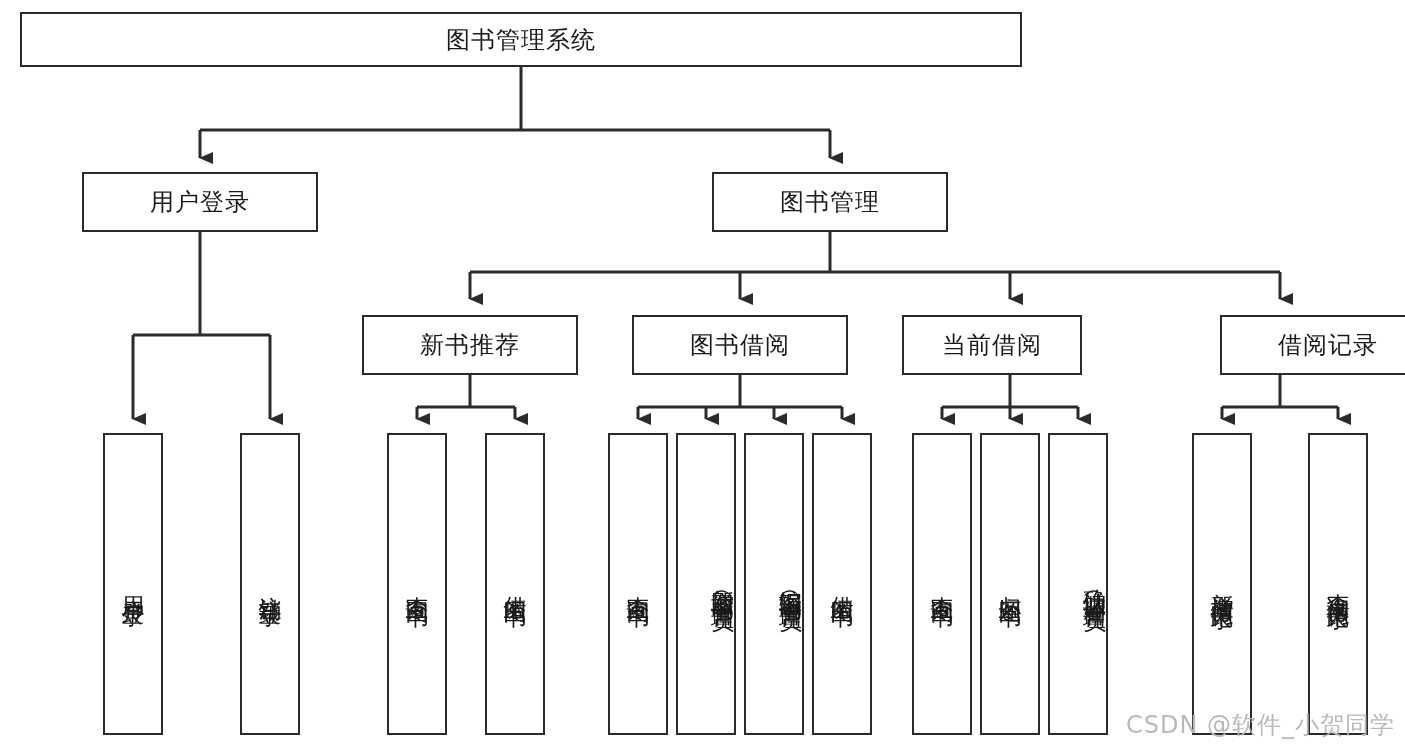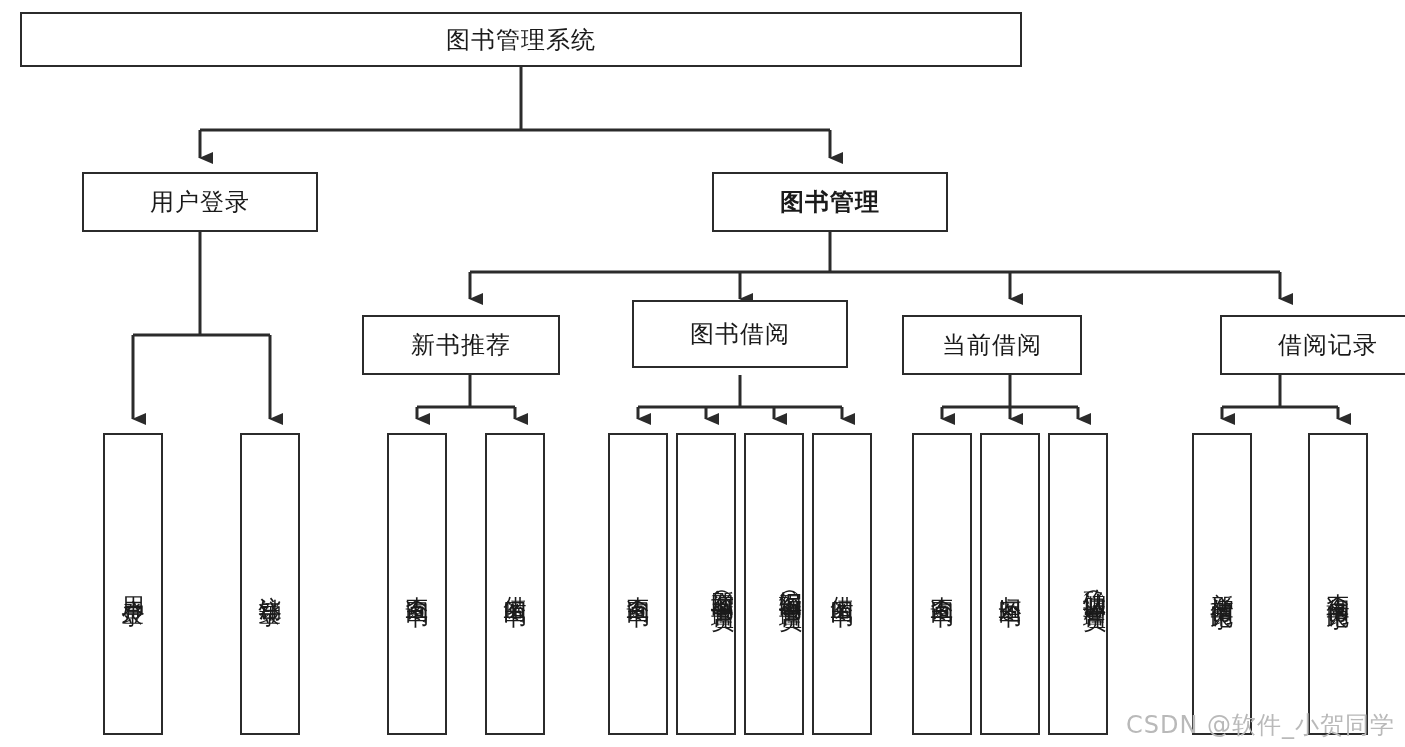--- a/index.html
+++ b/index.html
@@ -121,24 +121,24 @@
       <path d="M 1280 375 L 1280 407"></path>
       <path d="M 1222 407 L 1338 407"></path>
       <path d="M 1222 407 L 1222 419" marker-end="url(#arrow)"></path>
       <path d="M 1338 407 L 1338 419" marker-end="url(#arrow)"></path>
     </g>
   </svg>
 
   <div class="node horizontal" style="left:20px; top:12px; width:1002px; height:55px;">图书管理系统</div>
 
   <div class="node horizontal" style="left:82px; top:172px; width:236px; height:60px;">用户登录</div>
-  <div class="node horizontal" style="left:712px; top:172px; width:236px; height:60px;font-weight:bold;">图书管理</div>
+  <div class="node horizontal" style="left:712px; top:172px; width:236px; height:60px;">图书管理</div>
 
-  <div class="node horizontal" style="left:362px; top:315px; width:198px; height:60px;">新书推荐</div>
-  <div class="node horizontal" style="left:632px; top:300px; width:216px; height:68px;">图书借阅</div>
+  <div class="node horizontal" style="left:362px; top:315px; width:216px; height:60px;">新书推荐</div>
+  <div class="node horizontal" style="left:632px; top:315px; width:216px; height:60px;">图书借阅</div>
   <div class="node horizontal" style="left:902px; top:315px; width:180px; height:60px;">当前借阅</div>
   <div class="node horizontal" style="left:1172px; top:315px; width:216px; height:60px;margin-left:48px;">借阅记录</div>
 
   <div class="node vertical v-center" style="left:103px; top:433px; width:60px; height:302px;">用户登录</div>
   <div class="node vertical v-center" style="left:240px; top:433px; width:60px; height:302px;">注销登录</div>
 
   <div class="node vertical v-center" style="left:387px; top:433px; width:60px; height:302px;">查询图书</div>
   <div class="node vertical v-center" style="left:485px; top:433px; width:60px; height:302px;">借阅图书</div>
 
   <div class="node vertical v-center" style="left:608px; top:433px; width:60px; height:302px;">查询图书</div>

